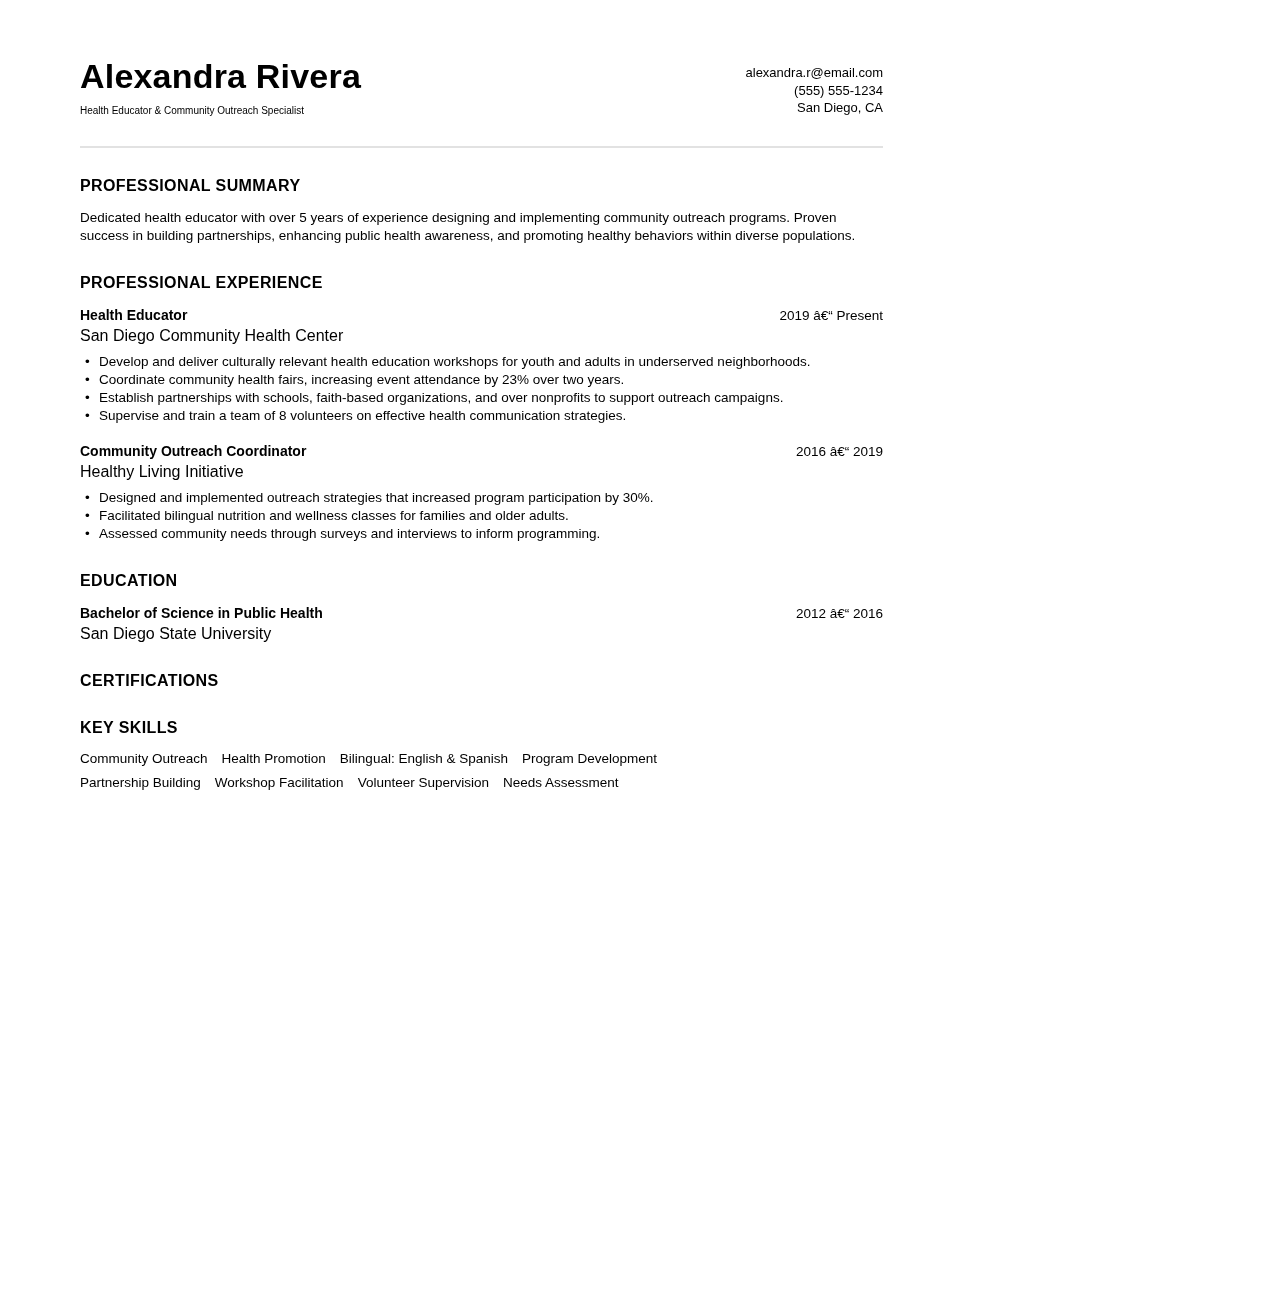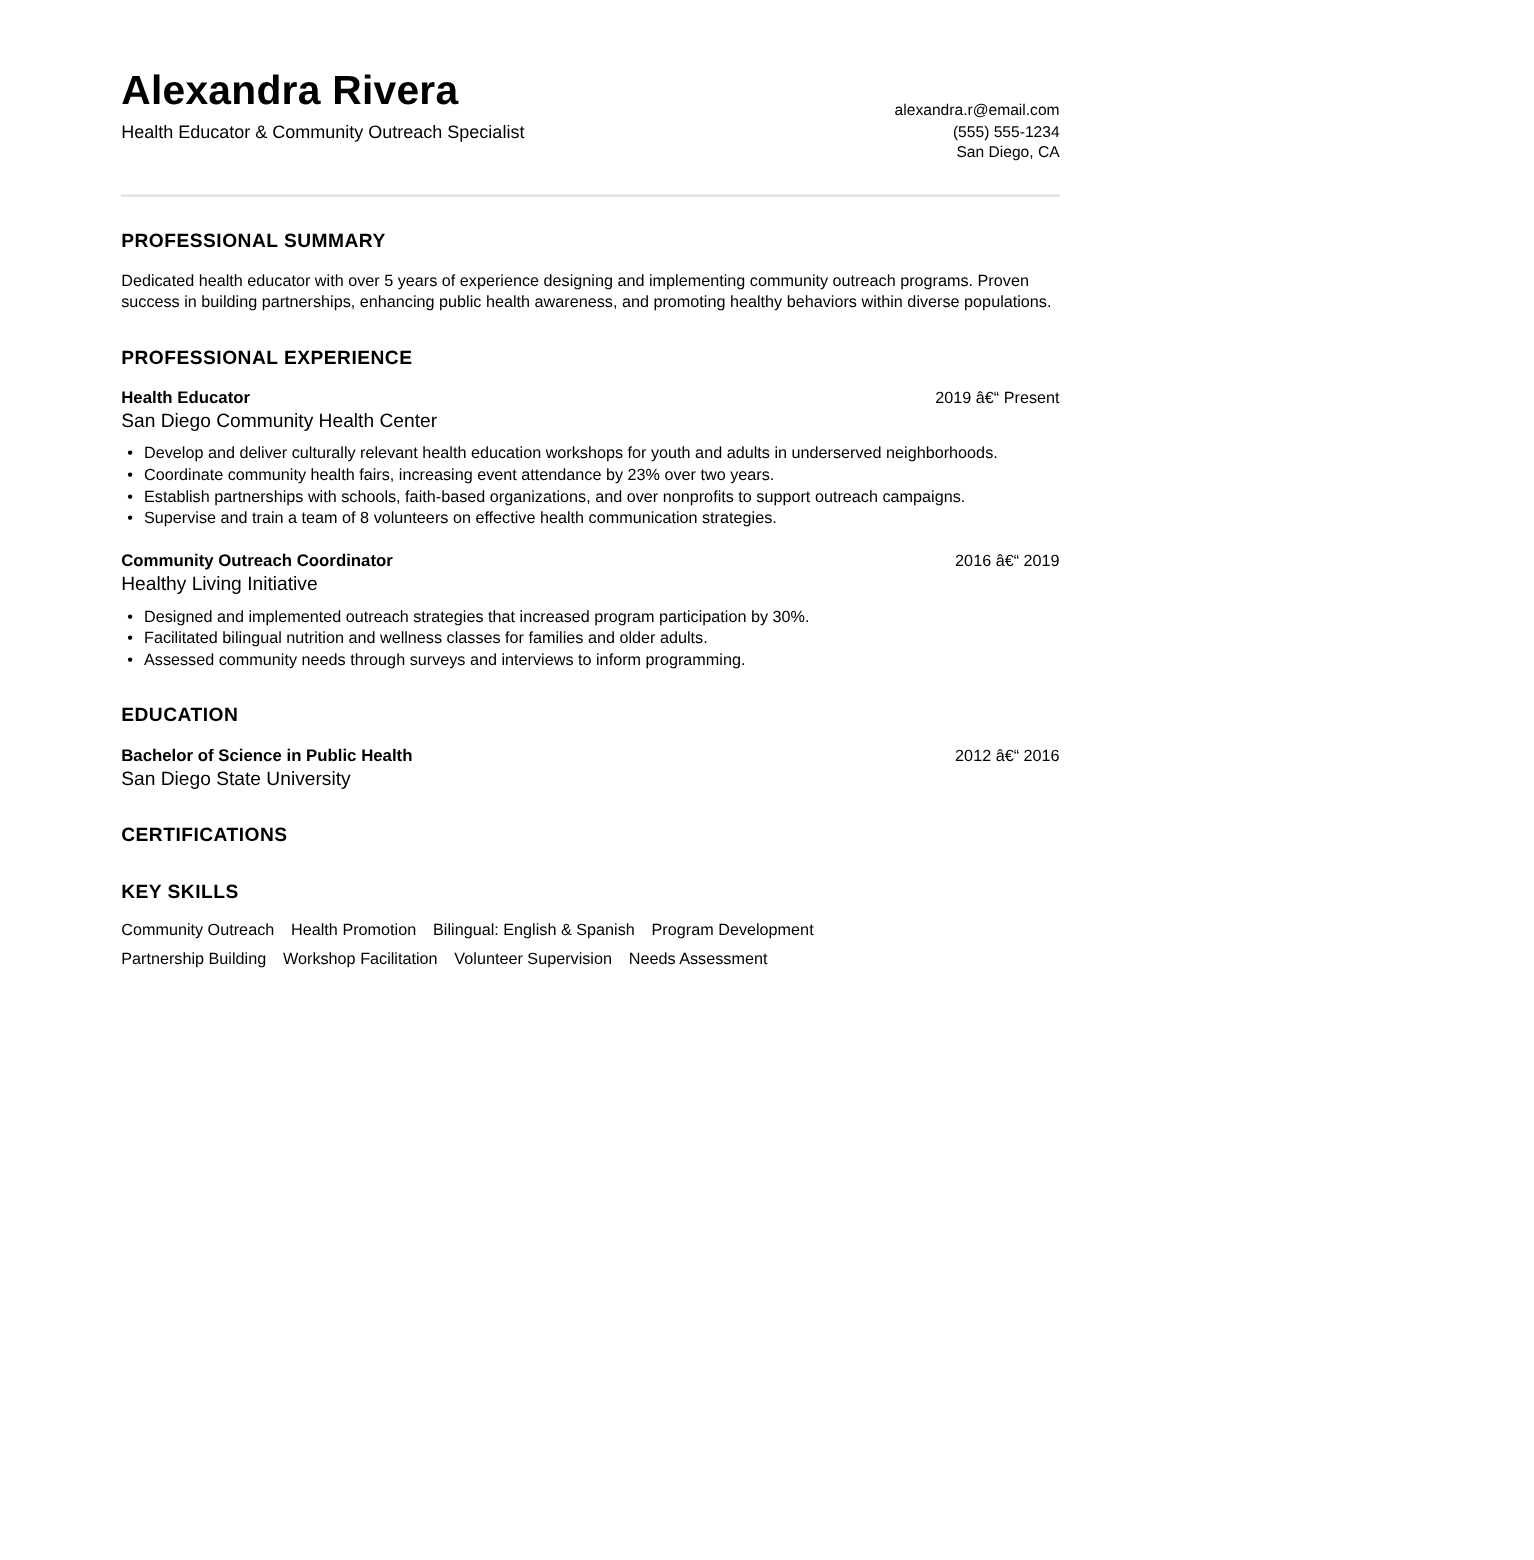--- a/index.html
+++ b/index.html
@@ -9,48 +9,47 @@
     background: #ffffff;
   }
   body {
     width: 1278px;
     min-height: 1300px;
     font-family: "Liberation Sans", sans-serif;
     color: #000000;
   }
   .resume {
     width: 1072px;
-    padding: 57px 189px 40px 101px;
+    padding: 57px 189px 40px 80px;
   }
 
   
   .header {
     display: flex;
     justify-content: space-between;
     align-items: flex-start;
   }
   .person-name {
     margin: 0;
     font-size: 34px;
     font-weight: bold;
     line-height: 1.12;
     letter-spacing: 0.2px;
   }
   .person-title {
     margin-top: 7px;
-    font-size: 15px;
+    font-size: 10px;
     line-height: 18px;
   }
   .contact {
     padding-top: 7px;
     text-align: right;
     font-size: 13px;
     line-height: 17.5px;
     white-space: nowrap;
-    margin-top: 19px;
   }
 
   .divider {
     border: none;
     border-top: 2px solid #e2e2e2;
     margin: 26px 0 0 0;
   }
 
   
   .section-heading {

